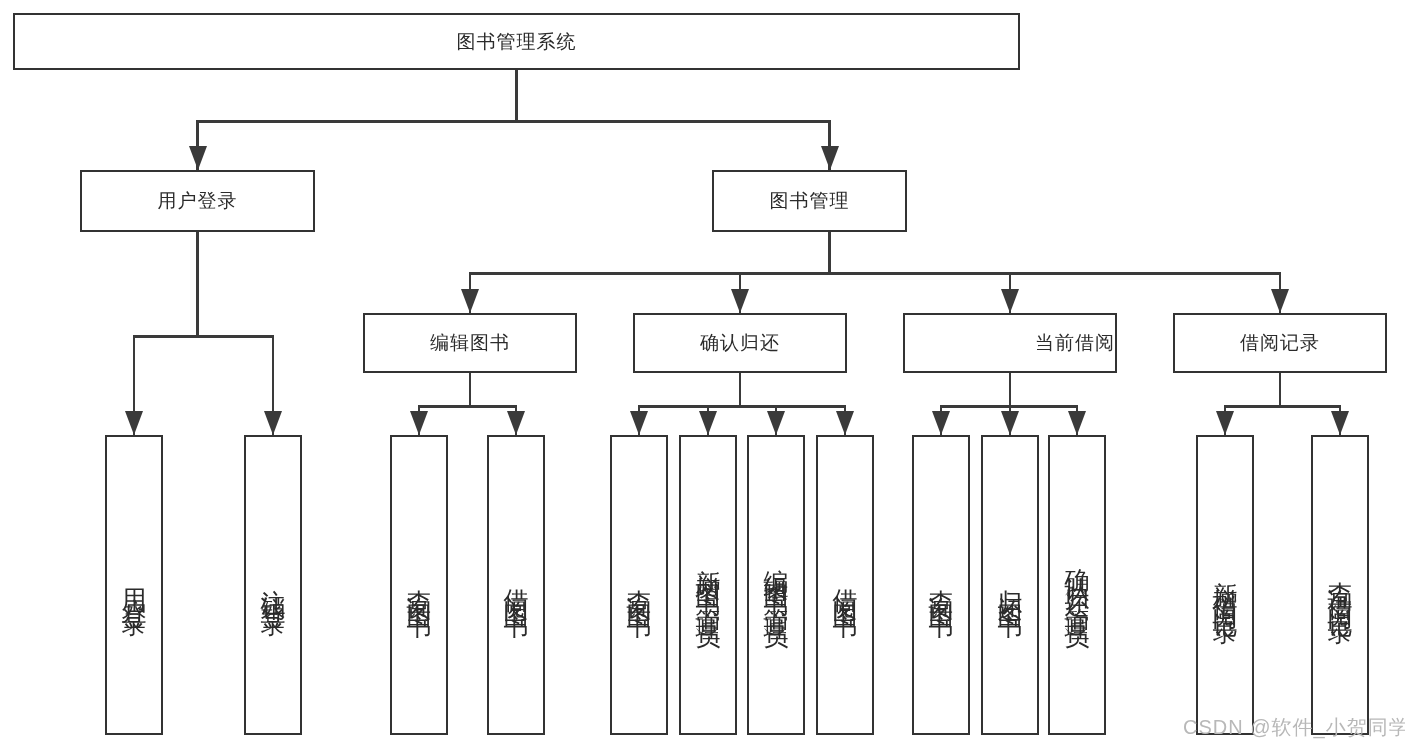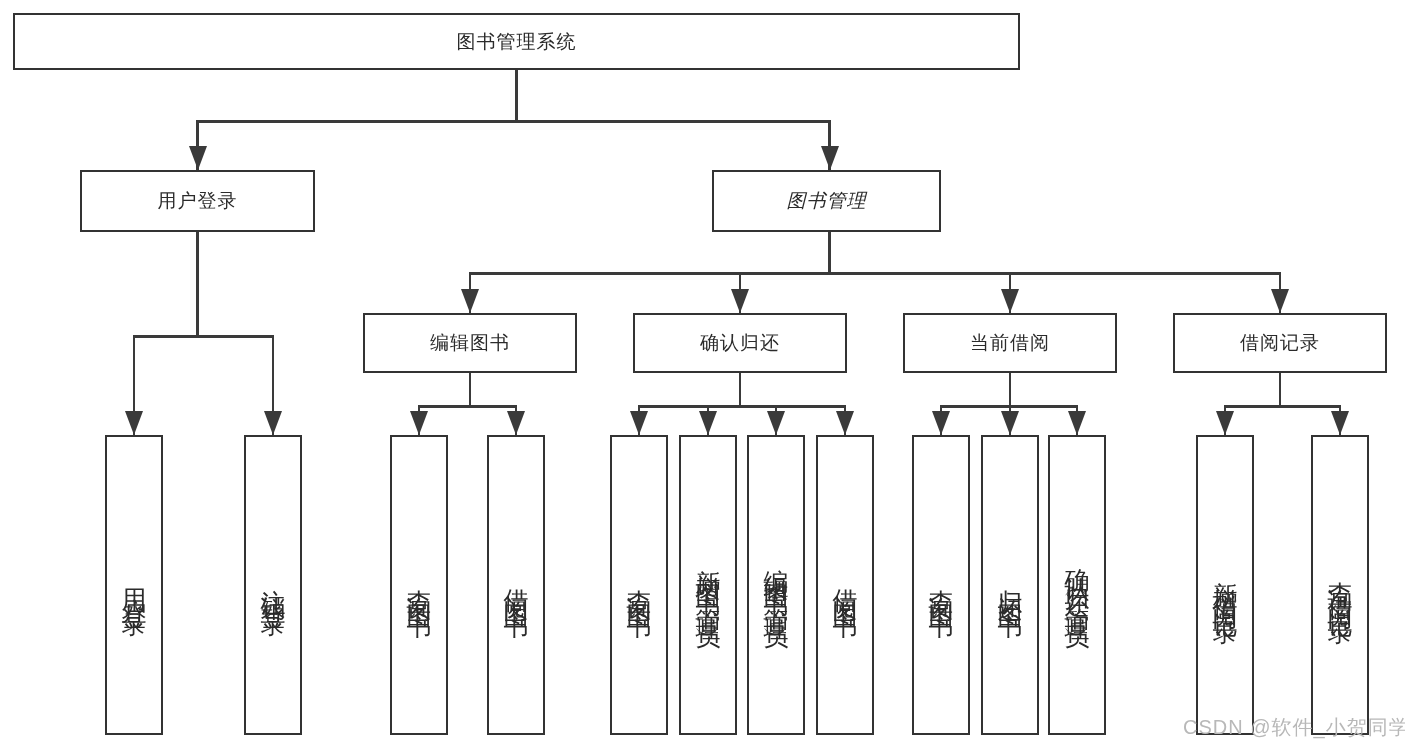--- a/index.html
+++ b/index.html
@@ -85,30 +85,30 @@
       <div class="line" style="left: 1338.75px; top: 405px; width: 2.5px; height: 30px;"></div>
       <div class="arrow" style="left: 1331px; top: 411px;"></div>
     </div>
   <div id="nodes-layer">
       <div class="node horizontal" style="left: 13px; top: 13px; width: 1007px; height: 57px;">
         <span class="lbl">图书管理系统</span>
       </div>
       <div class="node horizontal" style="left: 80px; top: 170px; width: 235px; height: 62px;">
         <span class="lbl">用户登录</span>
       </div>
-      <div class="node horizontal" style="left: 712px; top: 170px; width: 229px; height: 62px; font-style: italic;">
+      <div class="node horizontal" style="left: 712px; top: 170px; width: 195px; height: 62px;">
         <span class="lbl">图书管理</span>
       </div>
       <div class="node horizontal" style="left: 363px; top: 313px; width: 214px; height: 60px;">
         <span class="lbl">编辑图书</span>
       </div>
       <div class="node horizontal" style="left: 633px; top: 313px; width: 214px; height: 60px;">
         <span class="lbl">确认归还</span>
       </div>
-      <div class="node horizontal" style="left: 903px; top: 313px; width: 214px; height: 60px;">
+      <div class="node horizontal" style="left: 903px; top: 313px; width: 214px; height: 60px; justify-content: flex-end;">
         <span class="lbl">当前借阅</span>
       </div>
       <div class="node horizontal" style="left: 1173px; top: 313px; width: 214px; height: 60px;">
         <span class="lbl">借阅记录</span>
       </div>
       <div class="node vertical" style="left: 105px; top: 435px; width: 58px; height: 300px;">
         <span class="lbl">用户登录</span>
       </div>
       <div class="node vertical" style="left: 244px; top: 435px; width: 58px; height: 300px;">
         <span class="lbl">注销登录</span>

